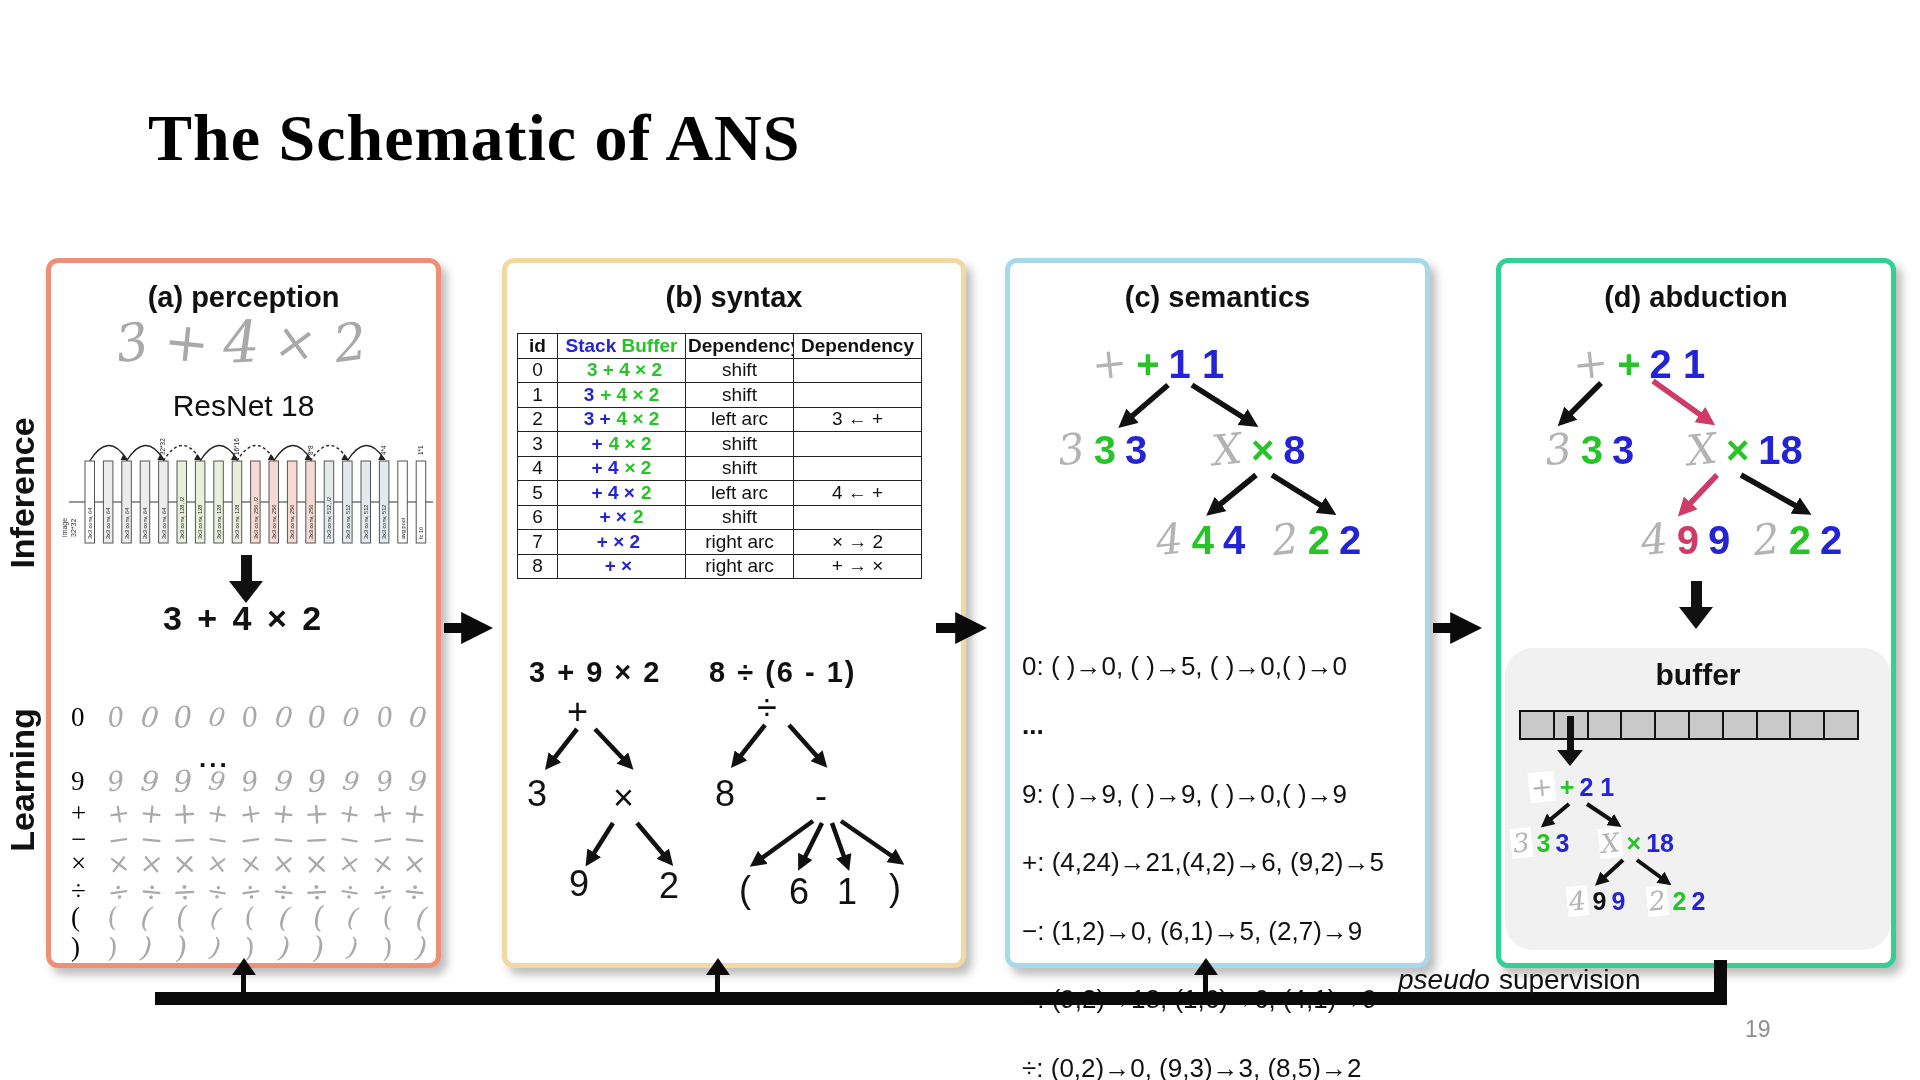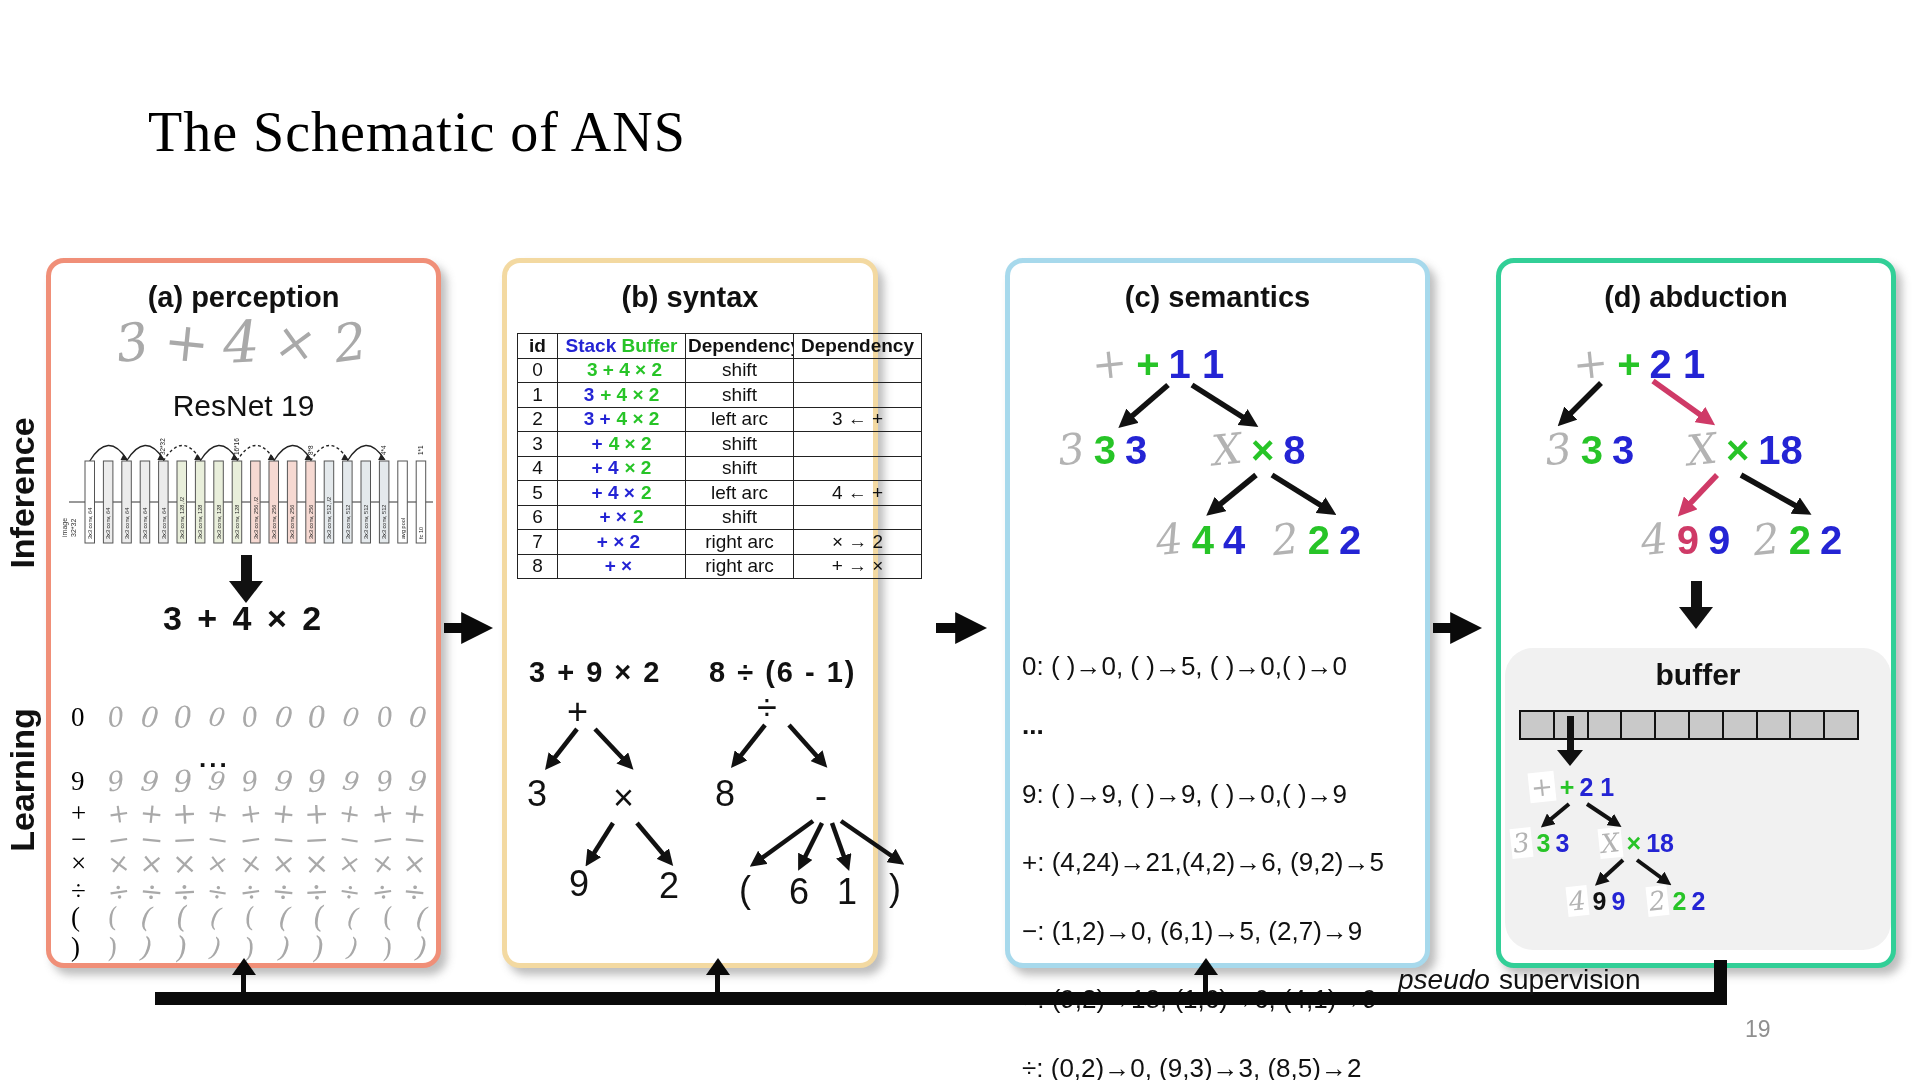--- a/index.html
+++ b/index.html
@@ -6,28 +6,28 @@
     --blue:#2424d4; --green:#27c427; --pink:#cf3a67; --ink:#111;
     --pa:#f08f78; --pb:#f3d9a1; --pc:#a7d9ec; --pd:#32cf97;
   }
   *{box-sizing:border-box;margin:0;padding:0}
   html,body{background:#fff}
   body{width:1920px;height:1080px;position:relative;overflow:hidden;
        font-family:"Liberation Sans",sans-serif;color:var(--ink)}
   .abs{position:absolute}
   
   .slide-title{position:absolute;left:148px;top:100px;font-family:"Liberation Serif",serif;
-               font-weight:400;font-size:56px;color:#000;letter-spacing:1px}
+               font-weight:700;font-size:66px;color:#000;letter-spacing:1px}
   .vlabel{position:absolute;left:22px;transform:translate(-50%,-50%) rotate(-90deg);
           font-weight:800;font-size:34px;white-space:nowrap}
   
-  .panel{position:absolute;top:258px;height:710px;background:#fff;border-radius:18px;
+  .panel{position:absolute;top:258px;height:710px;background:#fff;border-radius:12px;
          border:5px solid;box-shadow:6px 7px 9px rgba(110,110,110,.45)}
   .panel-a{left:46px;width:395px;border-color:var(--pa)}
-  .panel-b{left:502px;width:376px;border-color:var(--pb)}
+  .panel-b{left:502px;width:464px;border-color:var(--pb)}
   .panel-c{left:1005px;width:425px;border-color:var(--pc)}
   .panel-d{left:1496px;width:400px;border-color:var(--pd)}
   .ptitle{position:absolute;top:18px;left:0;right:0;text-align:center;
           font-size:29px;font-weight:800}
   
   .hwch{display:inline-block;color:#a9a9a9;font-family:"DejaVu Serif",serif;font-style:italic}
   .r0{transform:rotate(-8deg) scale(.95)} .r1{transform:rotate(6deg)}
   .r2{transform:rotate(-3deg) scale(1.06)} .r3{transform:rotate(9deg) scale(.92)}
   .hw-expr{position:absolute;left:64px;top:48px;width:252px;display:flex;
            justify-content:space-between;font-size:54px}
@@ -102,21 +102,21 @@
 
 <section class="panel panel-a">
   <div class="ptitle">(a) perception</div>
   <div class="hw-expr">
       <span class="hwch r0">3</span>
       <span class="hwch r1">+</span>
       <span class="hwch r2">4</span>
       <span class="hwch r3">×</span>
       <span class="hwch r0">2</span>
     </div>
-  <div class="resnet-label">ResNet 19</div>
+  <div class="resnet-label">ResNet 18</div>
   <svg id="resnet-svg" style="left:8px;top:164px" width="380" height="130" viewBox="0 0 380 130">
       <line x1="10" y1="75" x2="374" y2="75" stroke="#333" stroke-width="1"></line>
       <text transform="rotate(-90 8 110)" x="8" y="110" font-size="7" fill="#333">image</text>
       <text transform="rotate(-90 17 110)" x="17" y="110" font-size="7" fill="#333">32*32</text>
       <path d="M30.75 34 Q 49.15 4 67.55 32" stroke="#222" stroke-width="1.3" fill="none"></path>
       <path d="M64.55 27 L69.05 33 L61.55 33 z" fill="#222"></path>
       <path d="M67.55 34 Q 85.94999999999999 4 104.35 32" stroke="#222" stroke-width="1.3" fill="none"></path>
       <path d="M101.35 27 L105.85 33 L98.35 33 z" fill="#222"></path>
       <path d="M104.35 34 Q 122.74999999999999 4 141.14999999999998 32" stroke="#222" stroke-width="1.3" fill="none" stroke-dasharray="3,2.5"></path>
       <path d="M138.14999999999998 27 L142.64999999999998 33 L135.14999999999998 33 z" fill="#222"></path>

